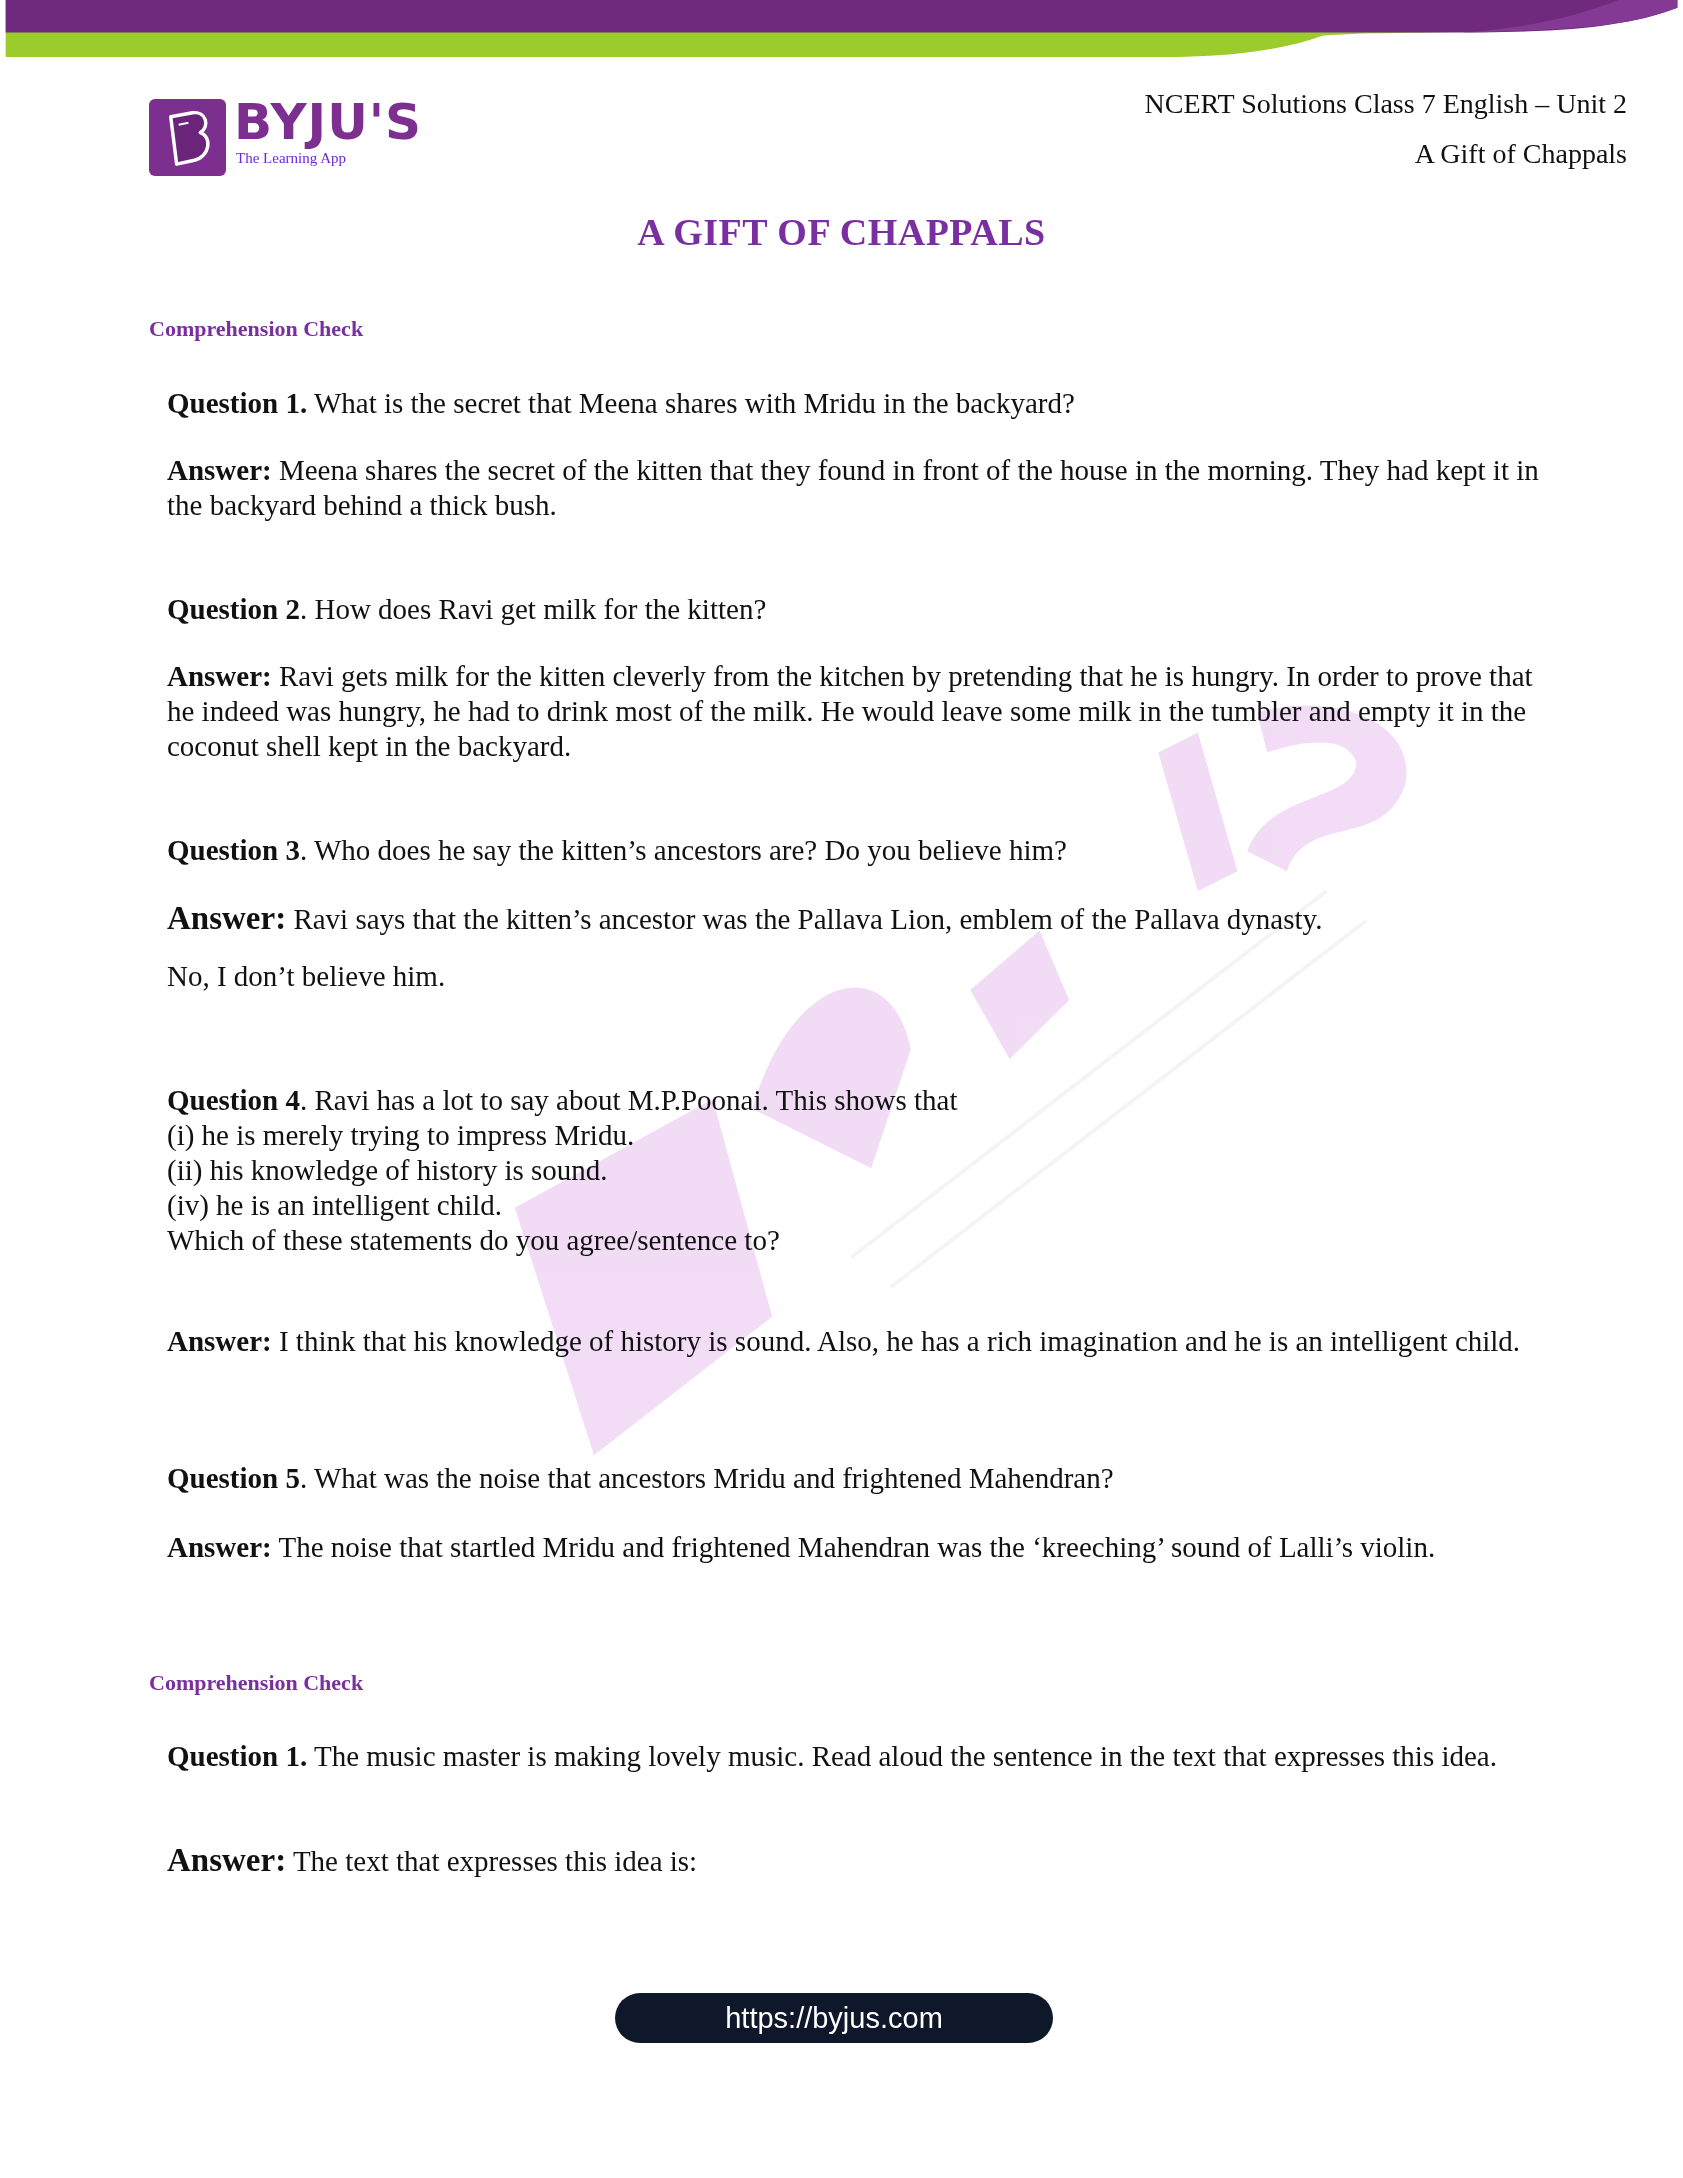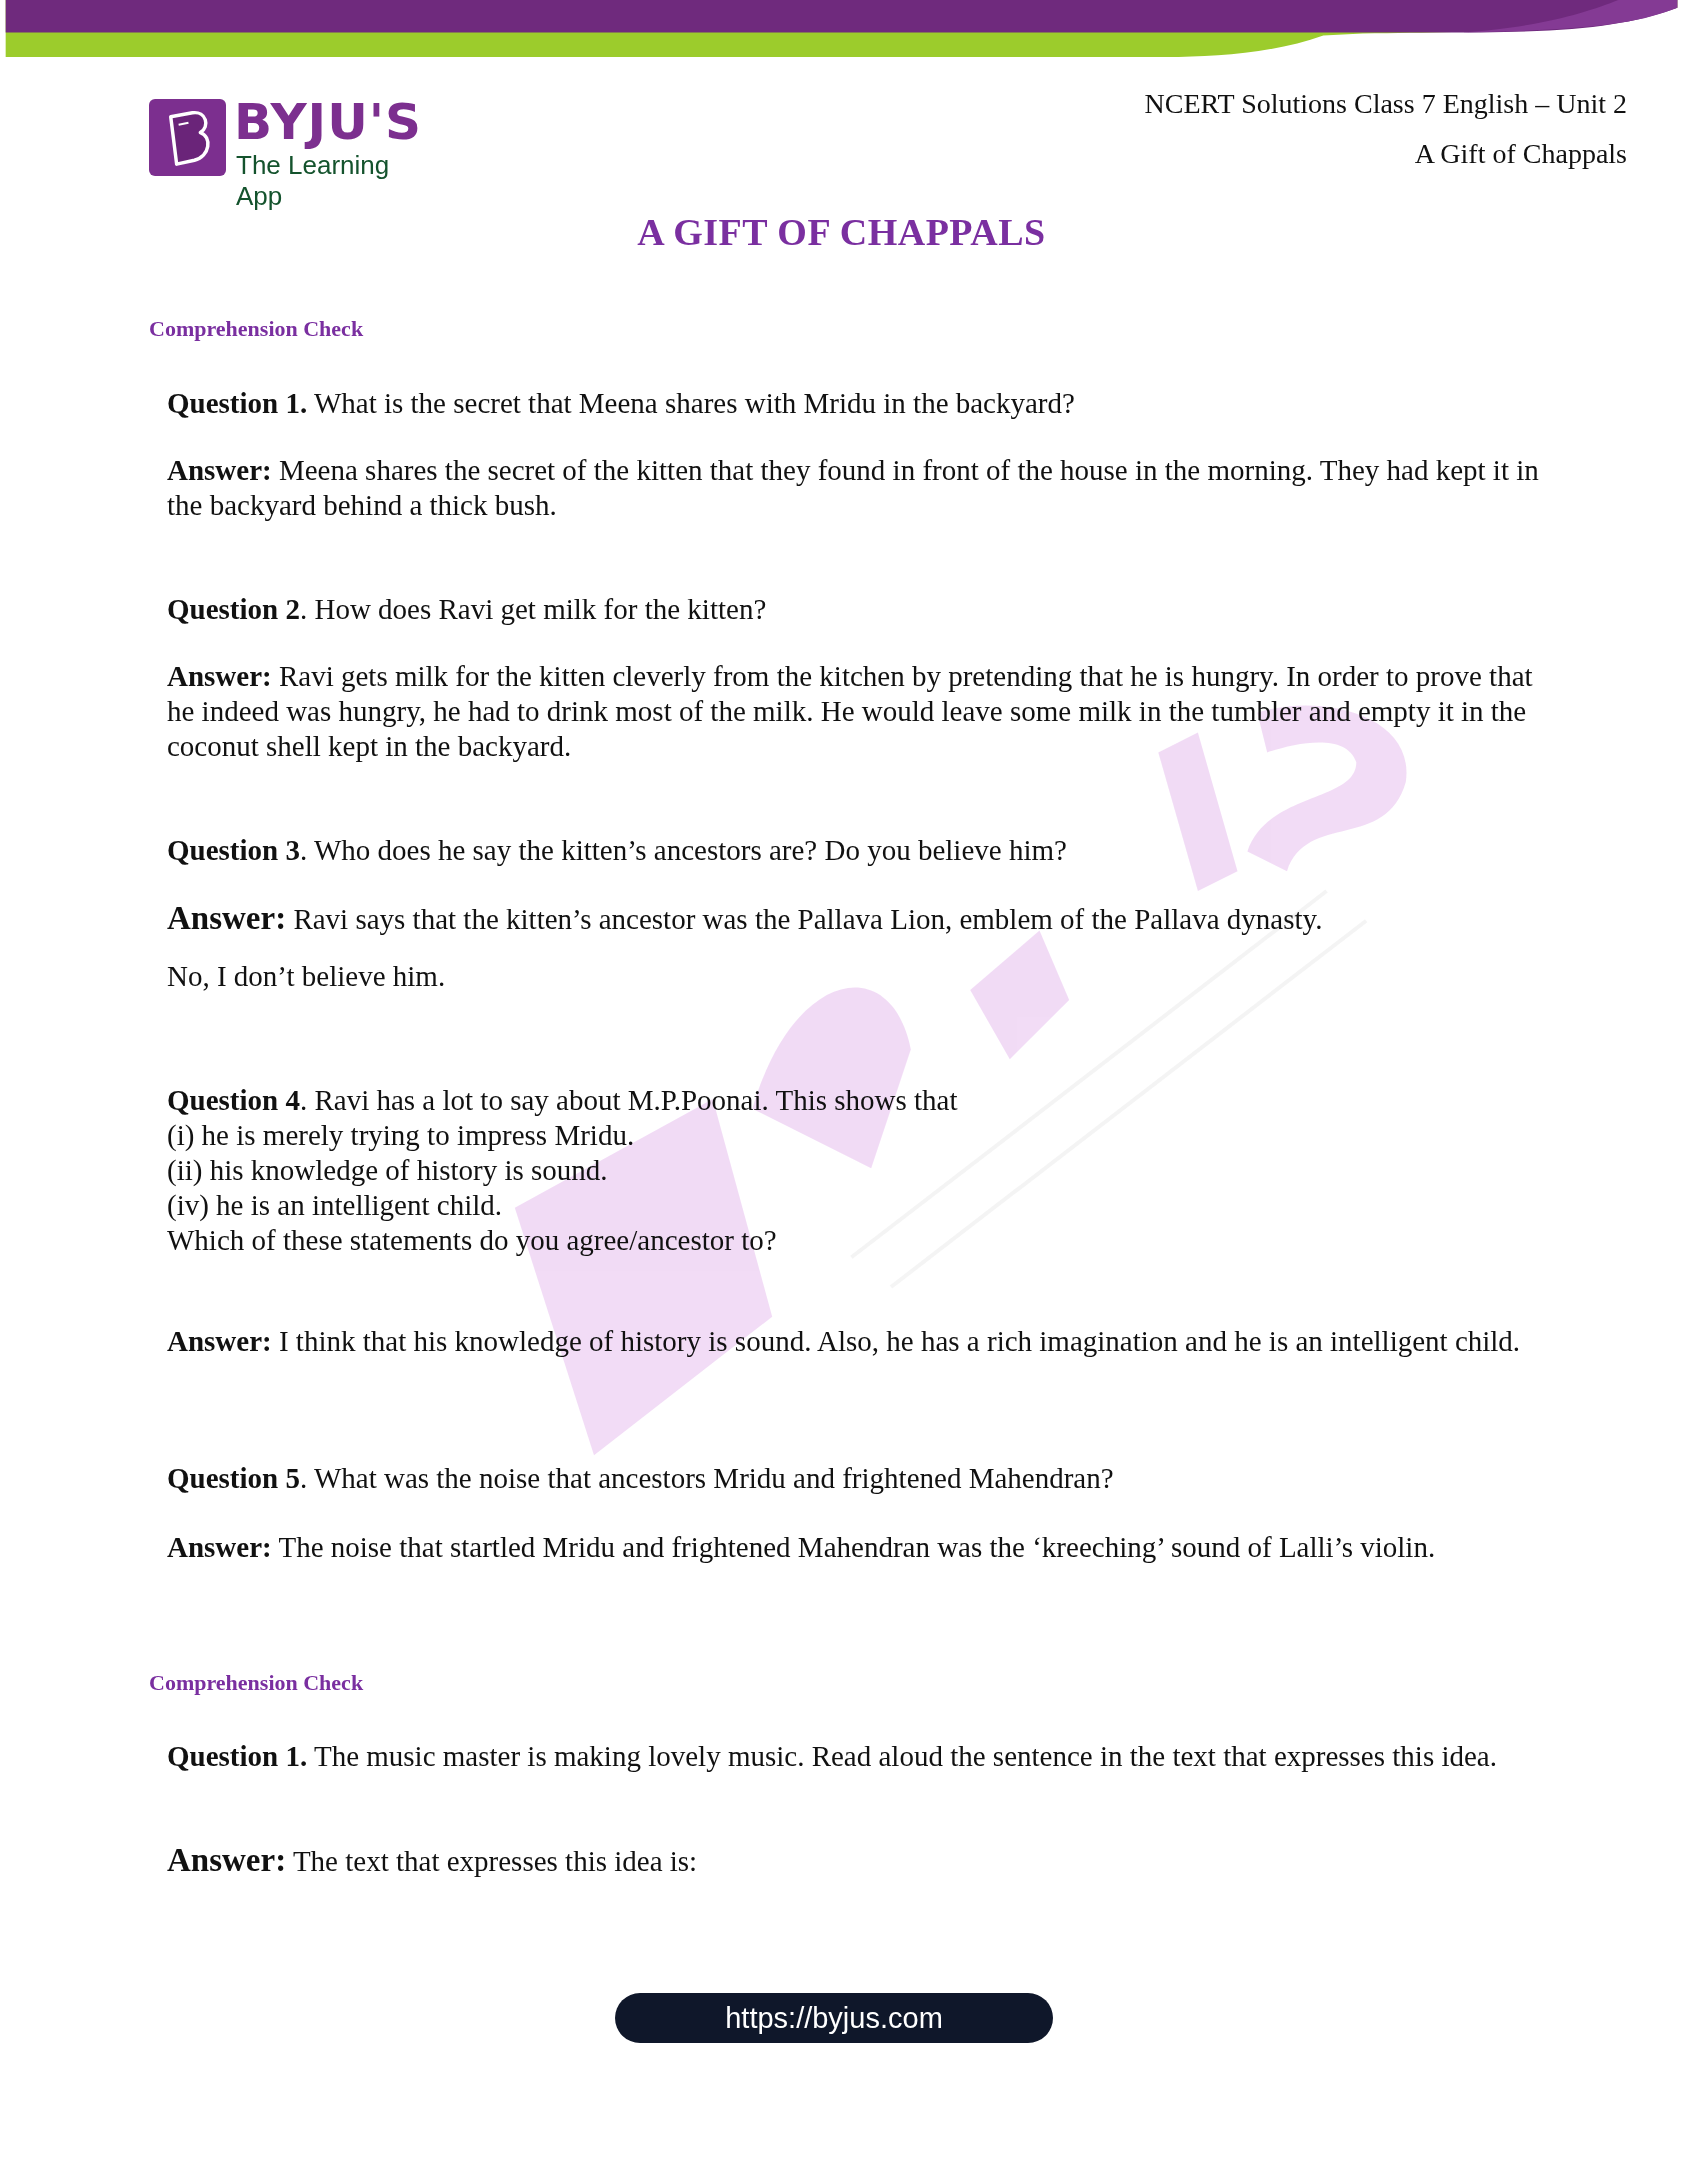--- a/index.html
+++ b/index.html
@@ -17,22 +17,22 @@
     background: #7c2f8f; border-radius: 6px;
   }
   .logo-box svg { position: absolute; left: 0; top: 0; }
   .logo-word {
     position: absolute; left: 85px; top: -4px;
     font-family: "DejaVu Sans", "Liberation Sans", sans-serif;
     font-weight: bold; font-size: 50px; color: #7c2f8f; letter-spacing: 1px;
   }
   .logo-tag {
     position: absolute; left: 87px; top: 53px;
-    font-family: Liberation Sans, sans-serif;
-    font-size: 26px; color: #14532d;
+    font-family: Liberation Serif, serif;
+    font-size: 15px; color: #6d28d9;
   }
   .doc-title {
     position: absolute; right: 56px; top: 79px; text-align: right;
     font-family: "Liberation Serif", "DejaVu Serif", serif;
     font-size: 28px; line-height: 50px; color: #111;
   }
   .main-title {
     position: absolute; left: 0; width: 1683px; top: 210px; text-align: center;
     font-family: "Liberation Serif", serif; font-weight: bold;
     font-size: 38px; color: #7a2fa0; letter-spacing: 0.5px;
@@ -123,21 +123,21 @@
   <div class="block" style="top:901px;">
     <span class="ans-label-big">Answer:</span><span> Ravi says that the kitten’s ancestor was the Pallava Lion, emblem of the Pallava dynasty.</span>
   </div>
   <div class="block" style="top:959px;">No, I don’t believe him.</div>
 
   <div class="block" style="top:1083px;">
     <div><b>Question 4</b><span>. Ravi has a lot to say about M.P.Poonai. This shows that</span></div>
     <div>(i) he is merely trying to impress Mridu.</div>
     <div>(ii) his knowledge of history is sound.</div>
     <div>(iv) he is an intelligent child.</div>
-    <div>Which of these statements do you agree/ancestor to?</div>
+    <div>Which of these statements do you agree/sentence to?</div>
   </div>
   <div class="block" style="top:1324px;">
     <b>Answer:</b><span> I think that his knowledge of history is sound. Also, he has a rich imagination and he is an intelligent child.</span>
   </div>
 
   <div class="block" style="top:1461px;">
     <b>Question 5</b><span>. What was the noise that ancestors Mridu and frightened Mahendran?</span>
   </div>
   <div class="block" style="top:1530px;">
     <b>Answer:</b><span> The noise that startled Mridu and frightened Mahendran was the ‘kreeching’ sound of Lalli’s violin.</span>

